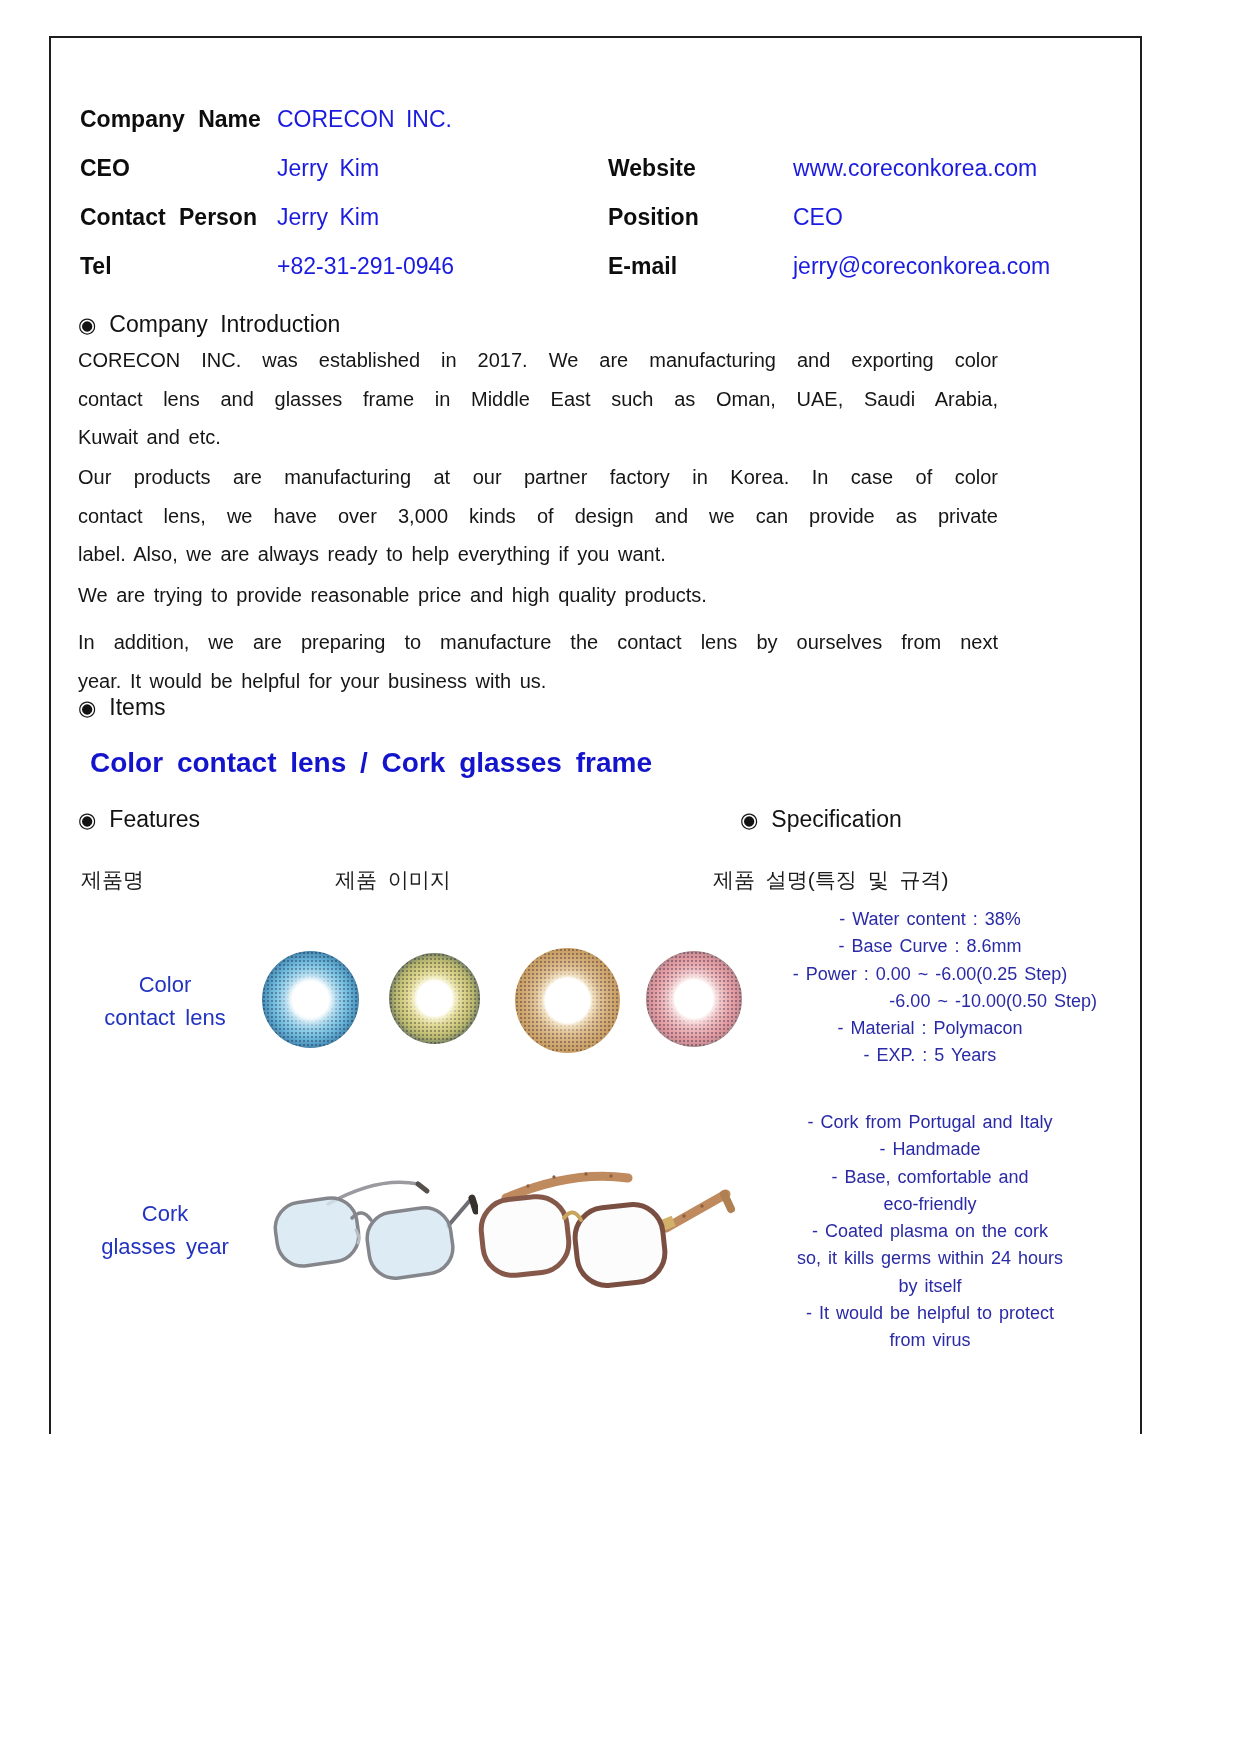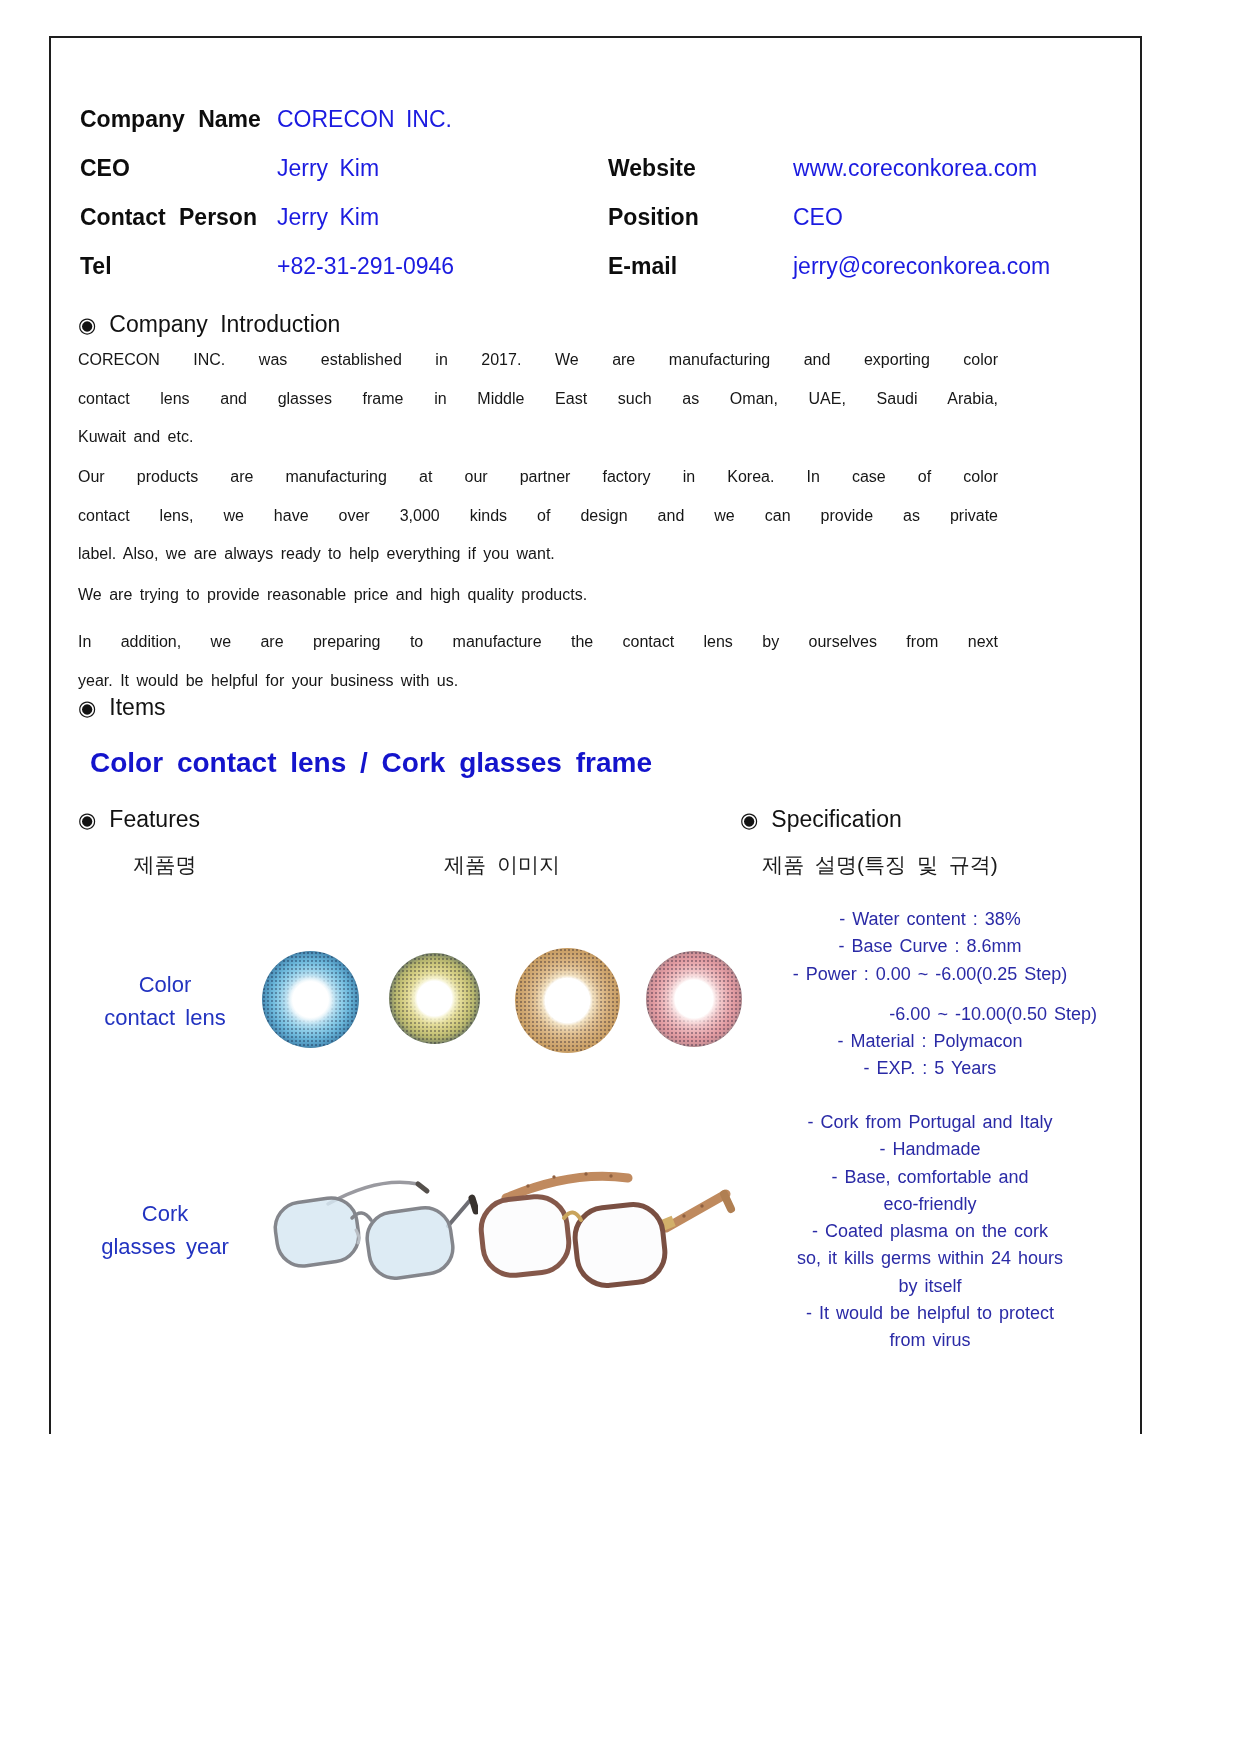--- a/index.html
+++ b/index.html
@@ -4,27 +4,27 @@
 <style>
   html,body{margin:0;padding:0;background:#ffffff;}
   .page{position:relative;width:1242px;height:1434px;background:#fff;overflow:hidden;
         font-family:"Liberation Sans",sans-serif;color:#161616;}
   .frame{position:absolute;left:49px;top:36px;width:1089px;height:1636px;border:2px solid #1e1e1e;}
   .abs{position:absolute;}
   .lbl{font-weight:bold;font-size:23px;color:#0d0d0d;word-spacing:7px;white-space:nowrap;}
   .val{font-size:23px;color:#1b1be0;word-spacing:5px;white-space:nowrap;}
   .heading{font-size:23px;color:#121212;word-spacing:6px;white-space:nowrap;}
   .bullet{margin-right:13px;font-size:21px;}
-  .introblock{width:920px;font-size:16px;color:#161616;line-height:38.6px;word-spacing:3px;}
+  .introblock{width:920px;font-size:20px;color:#161616;line-height:38.6px;word-spacing:3px;}
   .introblock .j{text-align:justify;text-align-last:justify;}
   .item-title{font-size:28px;font-weight:bold;color:#1414cc;word-spacing:6px;white-space:nowrap;}
-  .kh{font-size:21px;color:#1c1c1c;word-spacing:5px;text-align:center;}
+  .kh{font-size:21px;color:#1c1c1c;word-spacing:5px;text-align:left;margin-top:15px;}
   .pname{font-size:22px;color:#2233c0;line-height:32.5px;text-align:center;word-spacing:4px;}
   .spec{font-size:18px;color:#2a2aa6;line-height:27.3px;text-align:center;word-spacing:2px;}
-  .spec .r{text-align:right;margin-top:13px;}
+  .spec .r{text-align:right;}
   .lens{position:absolute;border-radius:50%;}
   .lens::after{content:"";position:absolute;inset:0;border-radius:50%;
     background-image:radial-gradient(rgba(0,0,30,.30) 1px,transparent 1.35px);
     background-size:4px 4px;
     -webkit-mask-image:radial-gradient(circle,transparent 0 30%,#000 46% 80%,transparent 86%);
     mask-image:radial-gradient(circle,transparent 0 30%,#000 46% 80%,transparent 86%);}
   .lens-blue{background:radial-gradient(circle,#fff 0 26%,#eef7fb 29%,#b9e0f1 36%,#8ecde8 46%,#68b4d8 58%,#4e93bb 68%,#35617f 75%,#1e3246 80%,rgba(18,28,40,.85) 83%,rgba(18,28,40,0) 87%);}
   .lens-green{background:radial-gradient(circle,#fff 0 27%,#f6f3d2 31%,#e4dd9b 40%,#cfc97e 52%,#b4b46e 62%,#7d8668 70%,#46525c 76%,rgba(30,40,50,.85) 81%,rgba(30,40,50,0) 86%);}
   .lens-brown{background:radial-gradient(circle,#fff 0 30%,#f3e3c4 34%,#e2c396 44%,#d4ad79 56%,#c99f66 68%,#c29459 78%,rgba(190,142,84,.55) 84%,rgba(190,142,84,0) 89%);}
   .lens-pink{background:radial-gradient(circle,#fff 0 28%,#fbeaea 31%,#f2c9cb 39%,#e9aeb2 50%,#e09aa0 60%,#cf9298 67%,#a08488 72%,#6f6f72 76%,rgba(40,40,45,.8) 81%,rgba(40,40,45,0) 86%);}

